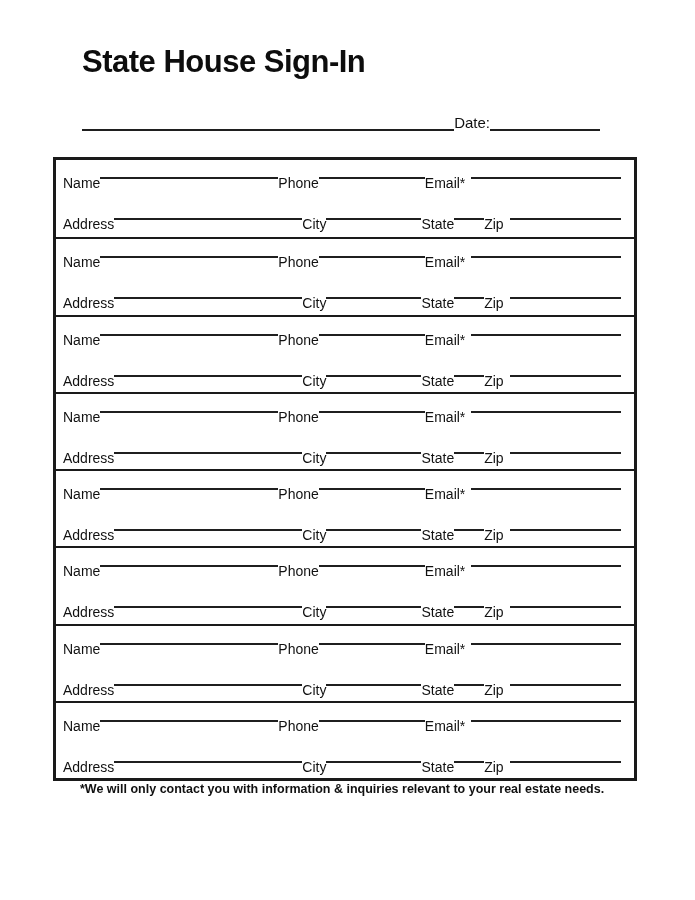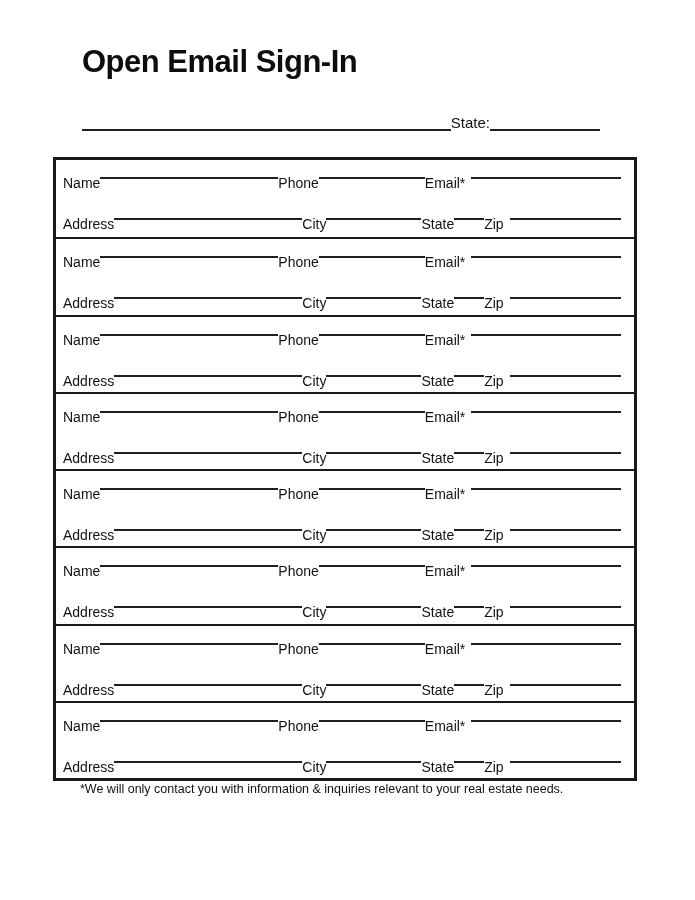--- a/index.html
+++ b/index.html
@@ -92,32 +92,33 @@
   
   .footnote {
     position: absolute;
     left: 80px;
     top: 781px;
     margin: 0;
     font-size: 12.5px;
     line-height: 16px;
     color: #111111;
     white-space: nowrap;
+    font-weight: bold;
   }
 </style>
 </head>
 <body>
 
 <div class="page">
 
-  <h1 class="doc-title">Open Email Sign-In</h1>
+  <h1 class="doc-title">State House Sign-In</h1>
 
   <div class="header-line">
     <span class="blank blank-property"></span>
-    <span>State:</span>
+    <span>Date:</span>
     <span class="blank blank-date"></span>
   </div>
 
   <div class="signin-table">
     <div class="signin-row">
       <div class="field-line">
         <span>Name</span>
         <span class="blank blank-name"></span>
         <span>Phone</span>
         <span class="blank blank-phone"></span>

